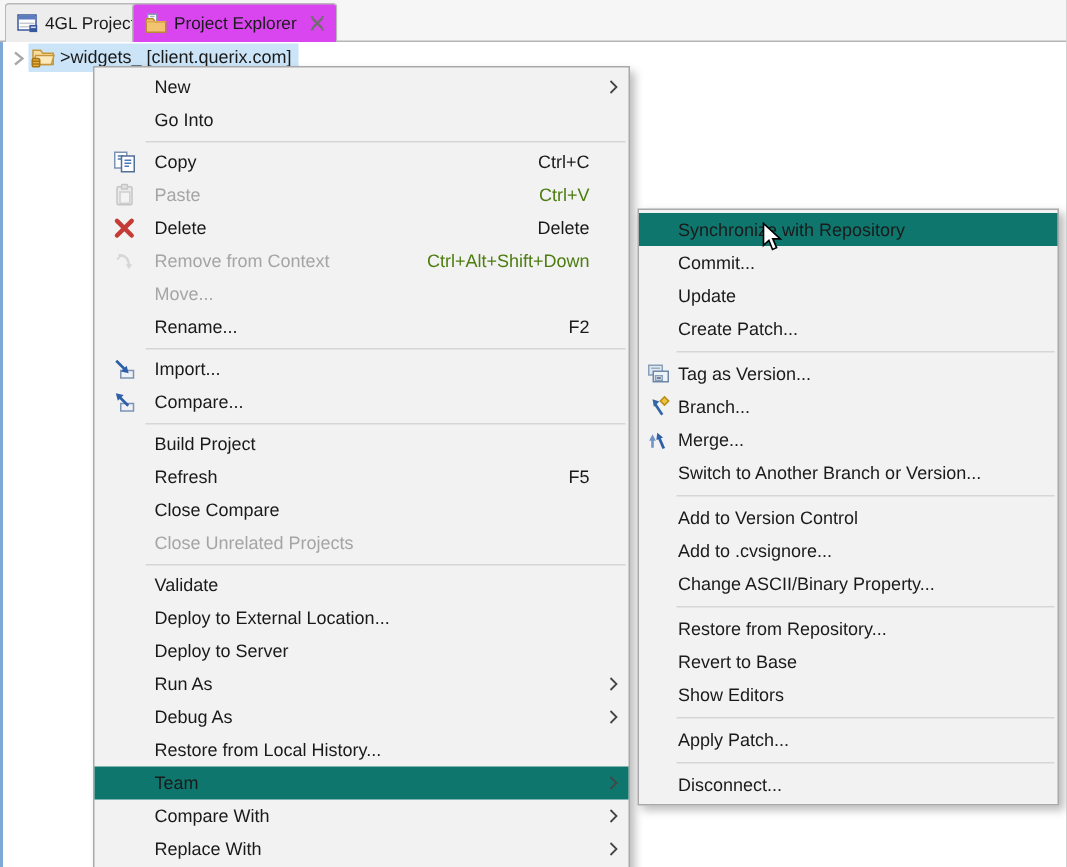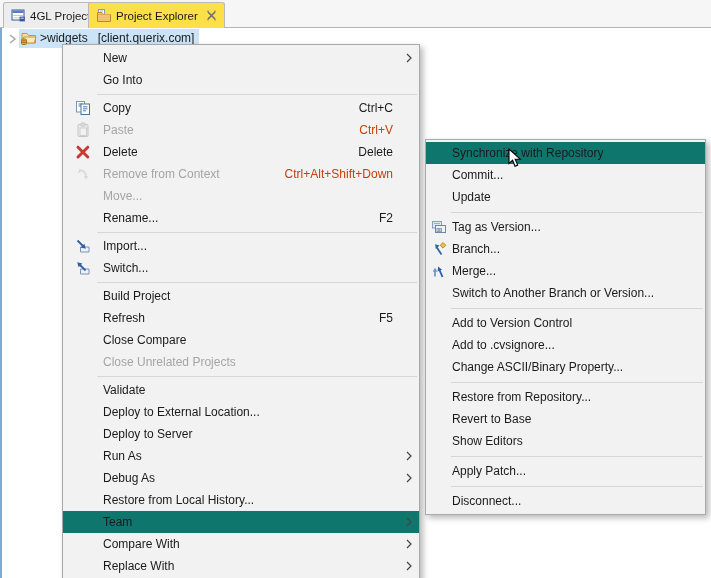--- a/index.html
+++ b/index.html
@@ -11,21 +11,21 @@
     font-family:"Liberation Sans", sans-serif;
   }
   .left-accent { position:absolute; left:0; top:0; width:2px; height:100%; background:#7ea9d6; z-index:1; }
 
   
   .tabbar { position:absolute; left:0; top:0; width:711px; height:28px;
             background:#f6f6f6; border-bottom:1px solid #b5b5b5; z-index:2; }
   .tab { position:absolute; top:2px; height:26px; display:flex; align-items:center;
          gap:4px; padding:0 7px; border:1px solid #b9b9b9; border-bottom:none;
          border-radius:3px 3px 0 0; background:#ededed; font-size:11.5px; }
-  .tab.active { background:#fde047; }
+  .tab.active { background:#d946ef; }
   .tab .ticon { display:flex; }
   .tclose { display:flex; margin-left:4px; cursor:default; }
 
   
   .tree-row { position:absolute; top:29px; left:0; height:19px; display:flex;
               align-items:center; z-index:3; }
   .twistie { margin-left:5px; width:14px; display:flex; }
   .tree-sel { display:flex; align-items:center; gap:3px; background:#cbe4f7;
               padding:1px 5px 2px 1px; height:19px; }
   .tree-label { white-space:nowrap; }
@@ -38,21 +38,21 @@
 
   .mi { height:22px; display:flex; align-items:center; white-space:nowrap; }
   .mi .ic { display:flex; align-items:center; justify-content:center; flex:0 0 auto; }
   #main-menu .ic { width:40px; }
   #team-menu .ic { width:26px; }
   .mi .lbl { white-space:nowrap; }
   .mi .sc  { margin-left:auto; padding-right:26px; }
   .mi .arr { margin-left:auto; padding-right:7px; display:flex; }
   .mi.hl { background:#0f766e; }
   .mi.dis { color:#a5a5a5; }
-  .mi.dis .sc { color:#c2410c; }
+  .mi.dis .sc { color:#4d7c0f; }
   .mi.dis .ic svg { opacity:.5; filter:grayscale(1); }
 
   .sep { height:1px; background:#d6d6d6; }
   #main-menu .sep { margin:2.5px 2px 2.5px 34px; }
   #team-menu .sep { margin:3.5px 2px 3.5px 25px; }
 
   .cursor { position:absolute; left:508px; top:148px; z-index:99; }
   svg { display:block; }
 </style>
 </head>
@@ -208,21 +208,21 @@
     </div>
 
     <div class="mi">
       <span class="ic">
         <svg width="16" height="16" viewBox="0 0 16 16">
           <path d="M5.5 9 h8.5 v5 h-8.5 z" fill="#eef2f7" stroke="#7d93b2"></path>
           <line x1="10.5" y1="10.5" x2="5" y2="5" stroke="#2f5fa8" stroke-width="1.8"></line>
           <polygon points="2.2,2.2 3.6,7.2 7.4,3.4" fill="#2f5fa8"></polygon>
         </svg>
       </span>
-      <span class="lbl">Switch...</span>
+      <span class="lbl">Compare...</span>
     </div>
 
     <div class="sep"></div>
 
     <div class="mi">
       <span class="ic"></span>
       <span class="lbl">Build Project</span>
     </div>
 
     <div class="mi">
@@ -324,20 +324,24 @@
     <div class="mi">
       <span class="ic"></span>
       <span class="lbl">Commit...</span>
     </div>
 
     <div class="mi">
       <span class="ic"></span>
       <span class="lbl">Update</span>
     </div>
 
+    <div class="mi">
+      <span class="ic"></span>
+      <span class="lbl">Create Patch...</span>
+    </div>
 
     <div class="sep"></div>
 
     <div class="mi">
       <span class="ic">
         <svg width="16" height="16" viewBox="0 0 16 16">
           <rect x="1.5" y="2.5" width="9" height="6.5" fill="#dfe7f0" stroke="#8aa0ba"></rect>
           <line x1="3" y1="4.5" x2="9" y2="4.5" stroke="#9db0c8"></line>
           <rect x="4.5" y="6.5" width="10" height="7" fill="#eef3f8" stroke="#6f87a6"></rect>
           <rect x="6" y="9.5" width="4.5" height="3" fill="#ffffff" stroke="#8aa0ba"></rect>

